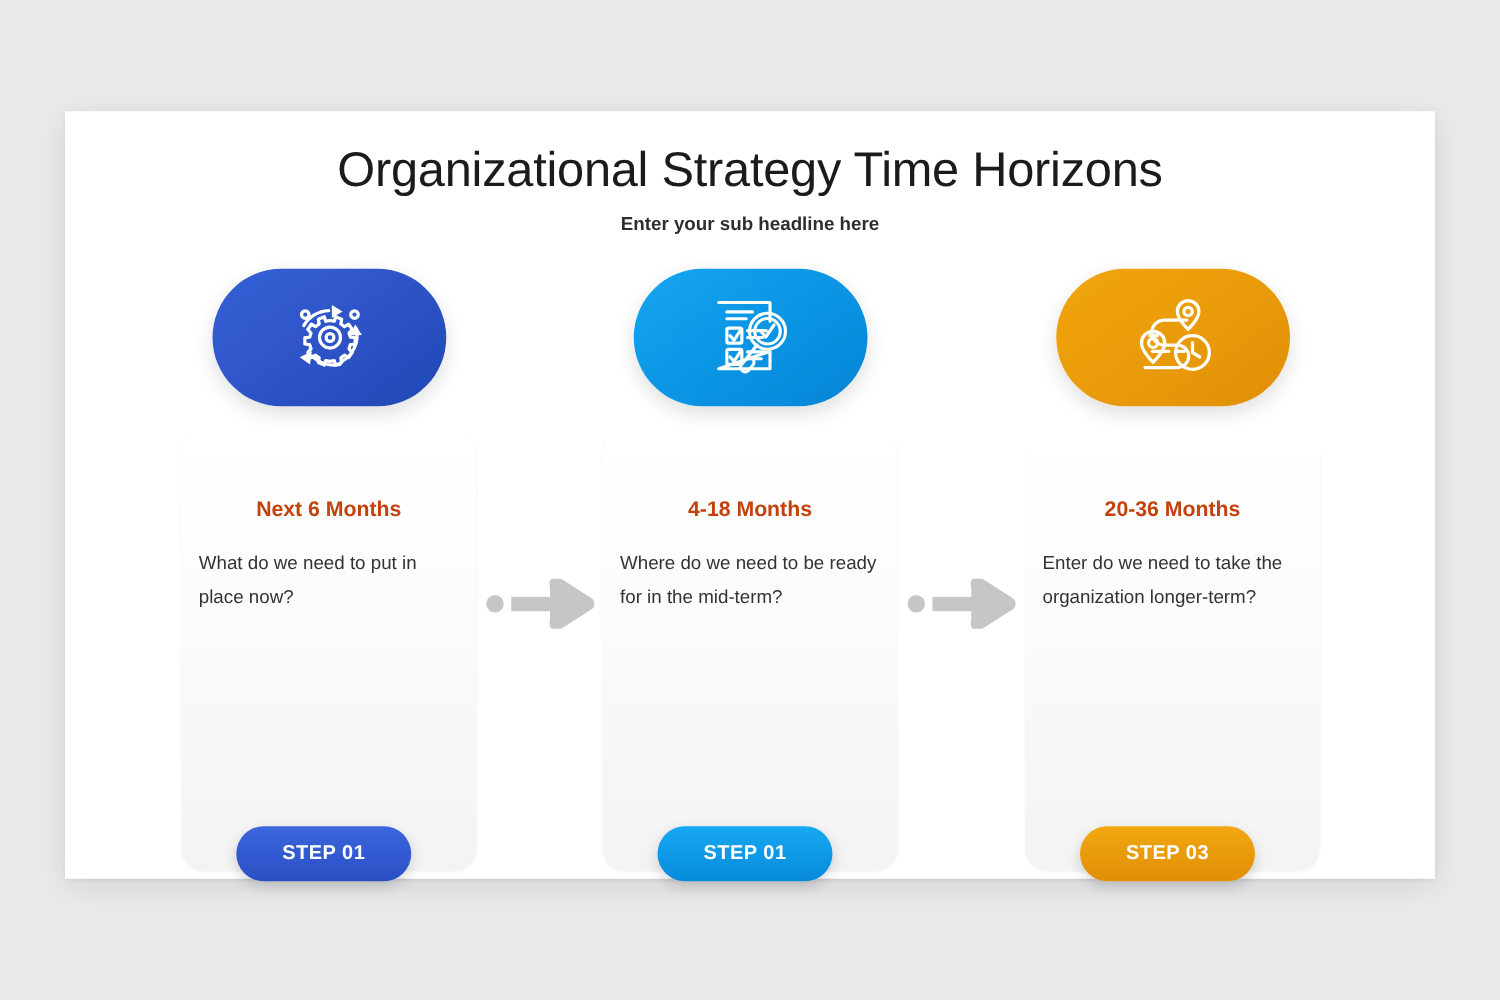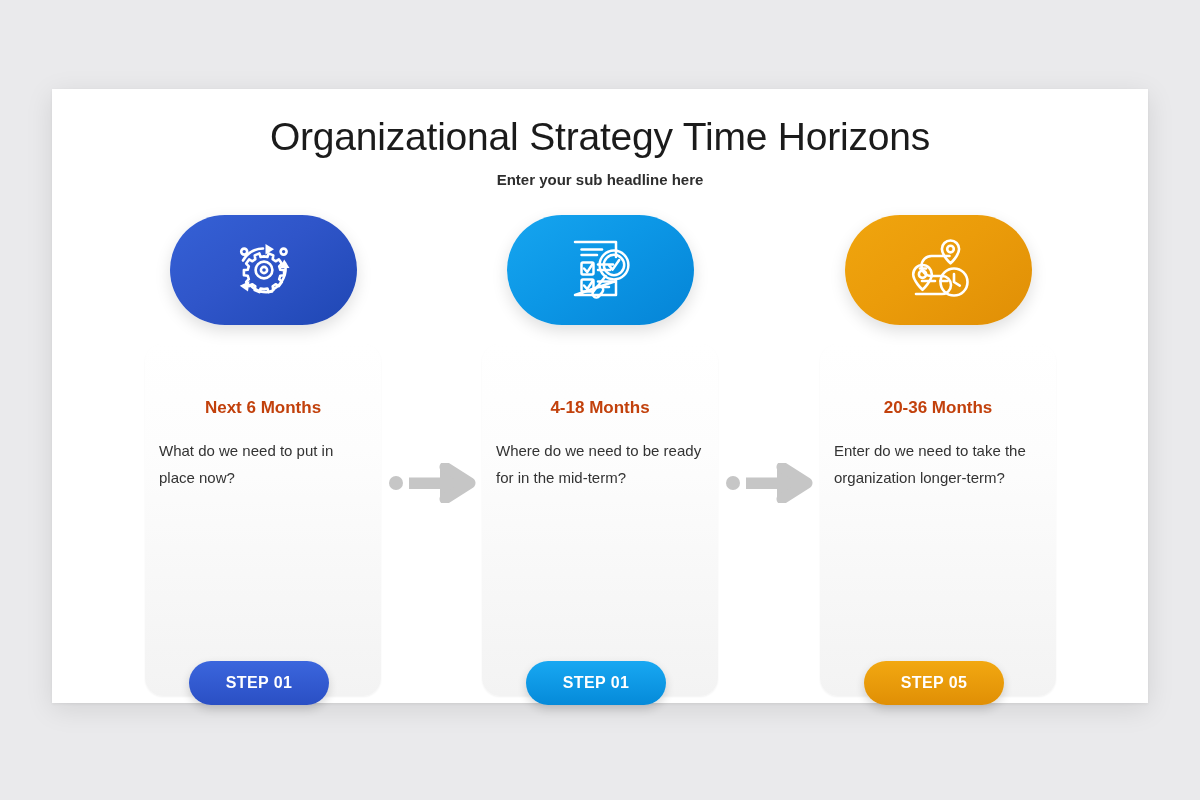--- a/index.html
+++ b/index.html
@@ -247,16 +247,16 @@
           <circle cx="20.5" cy="41.3" r="3.6"></circle>
           <circle cx="52" cy="49" r="13.5"></circle>
           <path d="M52 41 V49 L57.8 52.6"></path>
         </svg>
       </span>
     </div>
 
     <div class="card-title">20-36 Months</div>
     <div class="card-text">Enter do we need to take the organization longer-term?</div>
 
-    <button class="step-btn s2">STEP 05</button>
+    <button class="step-btn s2">STEP 03</button>
   </div>
 
 </div>
 
 </body></html>

